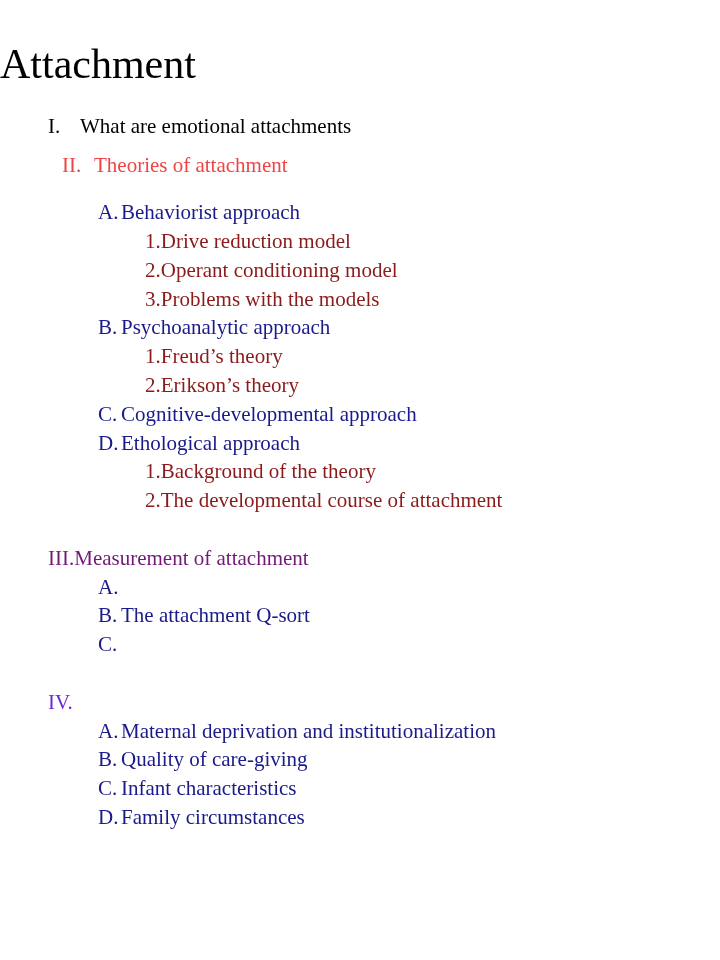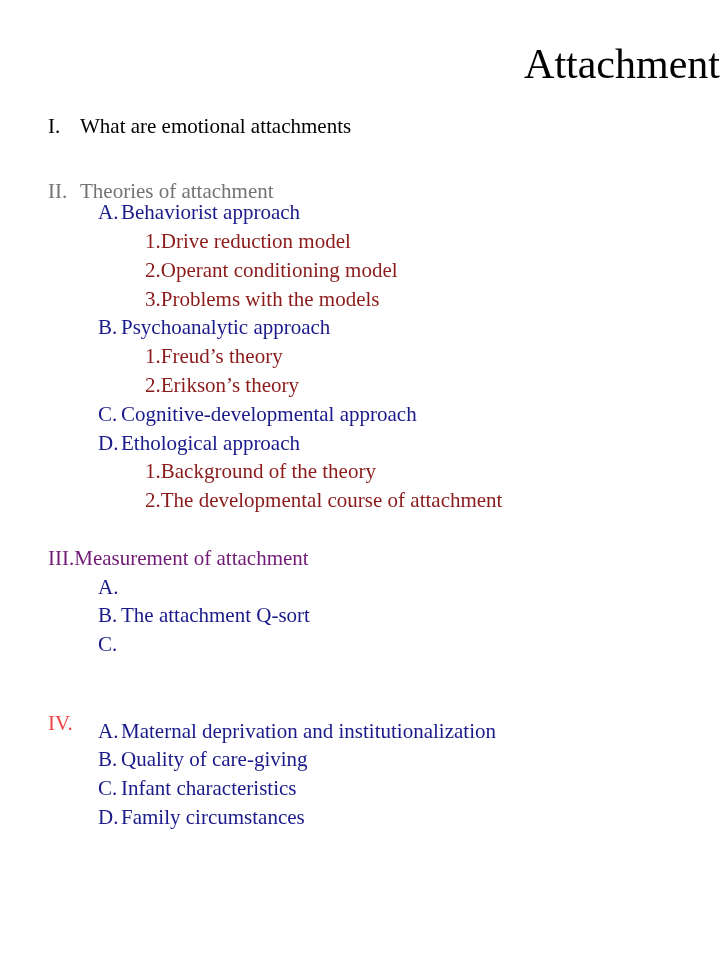--- a/index.html
+++ b/index.html
@@ -17,21 +17,21 @@
     .slide {
       position: absolute;
       left: 0; top: 0;
       width: 720px; height: 960px;
       background: #ffffff;
     }
     .title {
       position: absolute;
       left: 0; right: 0;
       top: 38px;
-      text-align: right;
+      text-align: left;
       font-size: 42px;
       line-height: 52px;
       color: #000000;
     }
     .outline {
       position: absolute;
       left: 0; top: 0;
       width: 720px;
     }
     .line {
@@ -52,21 +52,21 @@
 </head>
 <body>
 
 <div class="slide">
   <div class="title">Attachment</div>
   <div class="outline" id="outline">
       <div class="line lvl1" style="top: 113px; color: rgb(0, 0, 0);">
         <span class="num">I.</span>
         <span class="txt">What are emotional attachments</span>
       </div>
-      <div class="line lvl1" style="top: 178px; color: #737373;">
+      <div class="line lvl1" style="top: 152px; color: #ef4444; margin-left: 14px;">
         <span class="num">II.</span>
         <span class="txt">Theories of attachment</span>
       </div>
       <div class="line lvl2" style="top: 199px; color: rgb(26, 26, 138);">
         <span class="num">A.</span>
         <span class="txt">Behaviorist approach</span>
       </div>
       <div class="line lvl3" style="top: 228px; color: rgb(139, 26, 26);">
         <span class="num">1.</span>
         <span class="txt">Drive reduction model</span>
@@ -114,21 +114,21 @@
       <div class="line lvl2" style="top: 574px; color: rgb(26, 26, 138);">
         <span class="num">A.</span>
       </div>
       <div class="line lvl2" style="top: 602px; color: rgb(26, 26, 138);">
         <span class="num">B.</span>
         <span class="txt">The attachment Q-sort</span>
       </div>
       <div class="line lvl2" style="top: 631px; color: rgb(26, 26, 138);">
         <span class="num">C.</span>
       </div>
-      <div class="line lvl1" style="top: 710px; color: #ef4444;">
+      <div class="line lvl1" style="top: 689px; color: #6d28d9;">
         <span class="num">IV.</span>
       </div>
       <div class="line lvl2" style="top: 718px; color: rgb(26, 26, 138);">
         <span class="num">A.</span>
         <span class="txt">Maternal deprivation and institutionalization</span>
       </div>
       <div class="line lvl2" style="top: 746px; color: rgb(26, 26, 138);">
         <span class="num">B.</span>
         <span class="txt">Quality of care-giving</span>
       </div>

